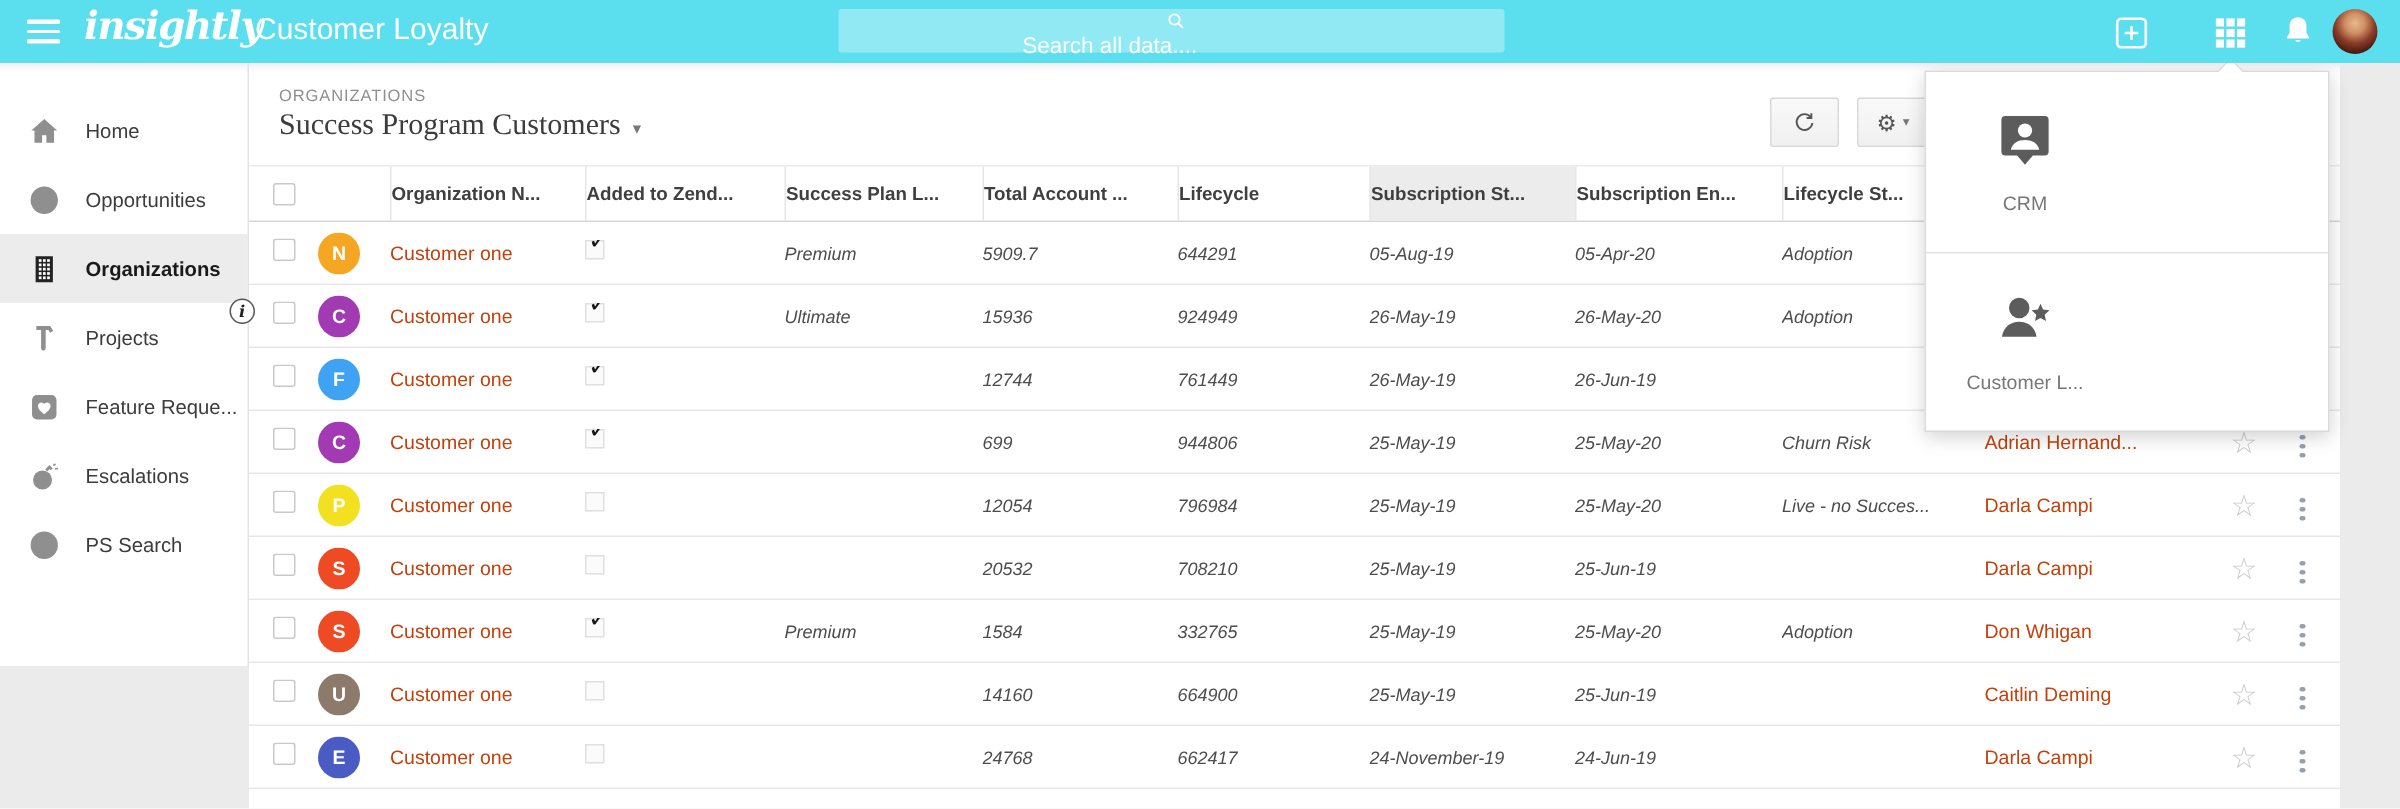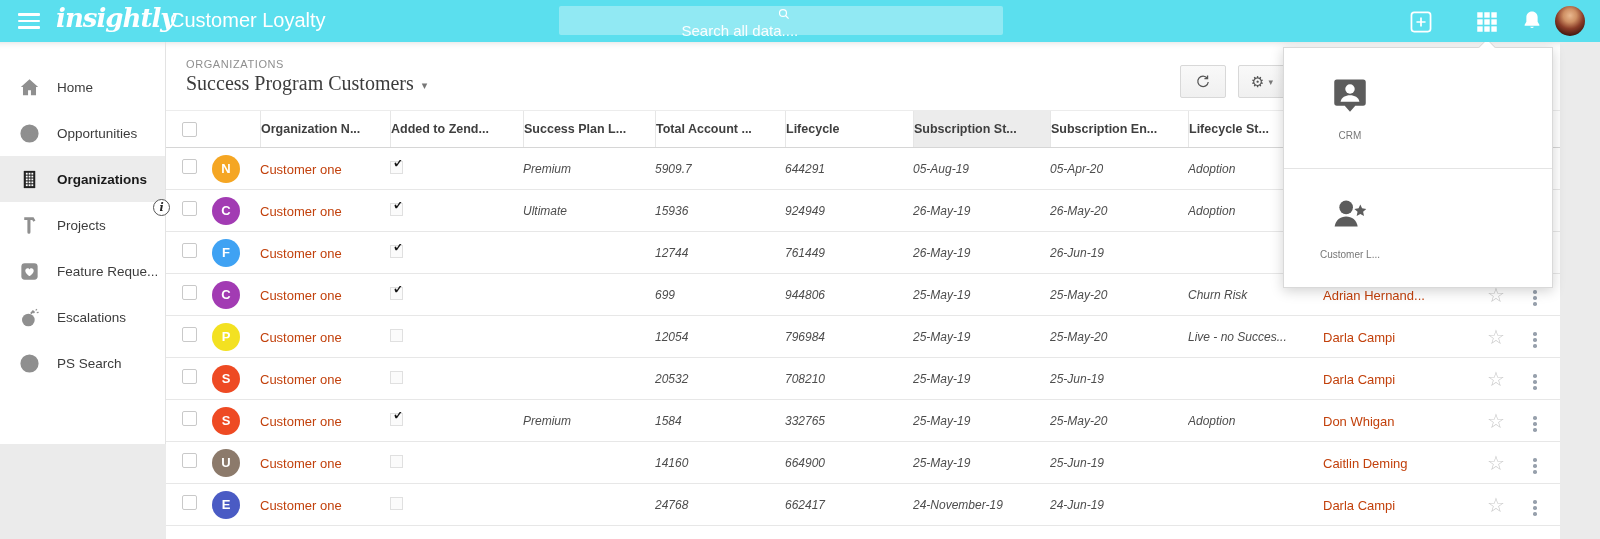--- a/index.html
+++ b/index.html
@@ -77,21 +77,21 @@
   
   .apps-panel { position:absolute; left:1283px; top:47px; width:270px; height:241px; background:#fff;
     border:1px solid #d9d9d9; box-shadow:0 3px 12px rgba(0,0,0,.18); z-index:20; }
   .panel-caret { position:absolute; top:-7px; left:197px; width:12px; height:12px; background:#fff; transform:rotate(45deg);
     border-left:1px solid #d9d9d9; border-top:1px solid #d9d9d9; }
   .app-item { height:120px; width:120px; margin-left:6px; display:flex; flex-direction:column; align-items:center;
     justify-content:center; gap:13px; cursor:pointer; }
   .app-item:last-child { height:116px; }
   .app-icon { width:42px; height:42px; color:#5c5c5c; }
   .app-icon svg { width:100%; height:100%; fill:currentColor; }
-  .app-label { font-size:10px; color:#777;text-align:right; }
+  .app-label { font-size:13px; color:#777;text-align:right; }
   .panel-divider { border-top:1px solid #e4e4e4; margin:0; }
 </style>
 </head>
 <body>
 
 <div id="app">
 
   <div class="topbar">
     <div class="hamburger">
         <i></i>

